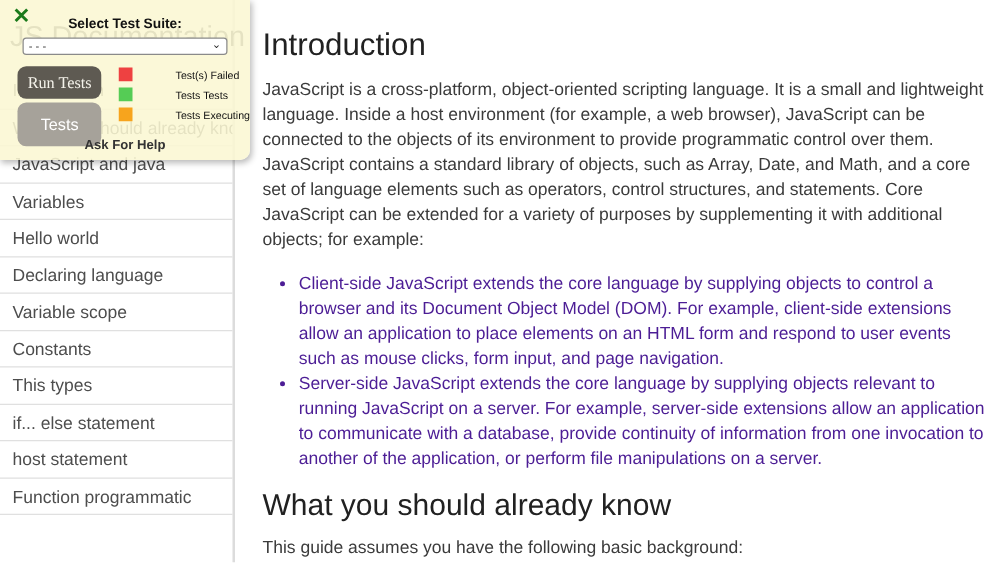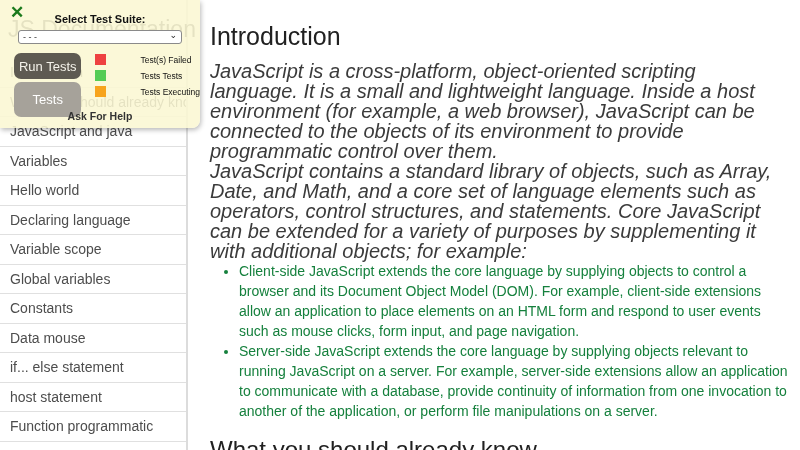--- a/index.html
+++ b/index.html
@@ -18,22 +18,22 @@
                  white-space:nowrap; overflow:hidden; cursor:pointer; }
 
   
   main { position:absolute; left:188px; top:0; right:0; height:450px;
          overflow:hidden; padding-left:22px; }
   .content { max-width:578px; }
   h1.sec { font-size:25px; line-height:1.1; font-weight:400; color:#212121;
            margin:23px 0 10px; }
   h2.sec { font-size:24px; line-height:1.2; font-weight:400; color:#212121;
            margin:15px 0 8px; }
-  .content p { font-size:20px; line-height:20px; color:#3b3b3b;font-style:italic; }
-  ul.features { padding-left:29px; color:#15803d; }
+  .content p { font-size:14px; line-height:20px; color:#3b3b3b; }
+  ul.features { padding-left:29px; color:#4c1d95;margin-top:15px; }
   ul.features li { font-size:14px; line-height:20px; }
   ul.basics { margin-top:10px; padding-left:29px; color:#3b3b3b; }
   ul.basics li { font-size:14px; line-height:20px; margin-bottom:9px; }
 
   
   .test-panel { position:absolute; left:0; top:0; width:200px; height:128px;
                 background:rgba(251,247,211,0.88); border-radius:0 0 8px 0;
                 box-shadow:1px 2px 5px rgba(0,0,0,0.28); z-index:10; }
   .close-x { position:absolute; left:8px; top:2px; background:none; border:none;
              color:#1b7a1b; font-size:17px; font-weight:bold; cursor:pointer;
@@ -42,21 +42,21 @@
                   font-weight:bold; color:#111; }
   .suite-select { margin:5px auto 0; width:164px; height:14px; background:#fff;
                   border:1px solid #8a8a8a; border-radius:3px; font-size:9px;
                   color:#333; padding:0 4px; display:flex; align-items:center;
                   justify-content:space-between; cursor:pointer; }
   .suite-select .chev { font-size:9px; color:#222; line-height:1; margin-top:-3px; }
   .panel-body { display:flex; margin-top:9px; padding-left:14px; }
   .btn-col { width:82px; display:flex; flex-direction:column; }
   .run-btn { height:26px; border:none; border-radius:7px; background:#5e5a52;
              color:#f4f2ea; font-size:13px; cursor:pointer;
-             font-family:Liberation Sans, sans-serif; }
+             font-family:Liberation Serif, serif; }
   .tests-btn { margin-top:3px; height:35px; border:none; border-radius:7px;
                background:#a6a29a; color:#ffffff; font-size:13px; cursor:pointer;
                font-family:"Liberation Sans", sans-serif; }
   .legend-col { margin-left:14px; padding-top:1px; }
   .legend-row { display:flex; align-items:center; margin-bottom:5px;gap:28px; }
   .legend-sq { width:11px; height:11px; margin-right:6px; flex:none; }
   .legend-row span.lbl { font-size:8.5px; color:#111; white-space:nowrap; }
   .help-link { position:absolute; bottom:6px; left:0; width:100%; text-align:center;
                font-size:10.5px; font-weight:600; color:#333;
                cursor:pointer; }
@@ -67,23 +67,22 @@
 <nav class="sidebar">
   <header class="sidebar-title">JS Documentation</header>
   <ul class="nav-list">
     <li>Introduction</li>
     <li>What you should already know</li>
     <li>JavaScript and java</li>
     <li>Variables</li>
     <li>Hello world</li>
     <li>Declaring language</li>
     <li>Variable scope</li>
-    <li>Global variables</li>
     <li>Constants</li>
-    <li>Data mouse</li>
+    <li>This types</li>
     <li>if... else statement</li>
     <li>host statement</li>
     <li>Function programmatic</li>
   </ul>
 </nav>
 
 <main>
   <div class="content">
     <section>
       <h1 class="sec">Introduction</h1>

